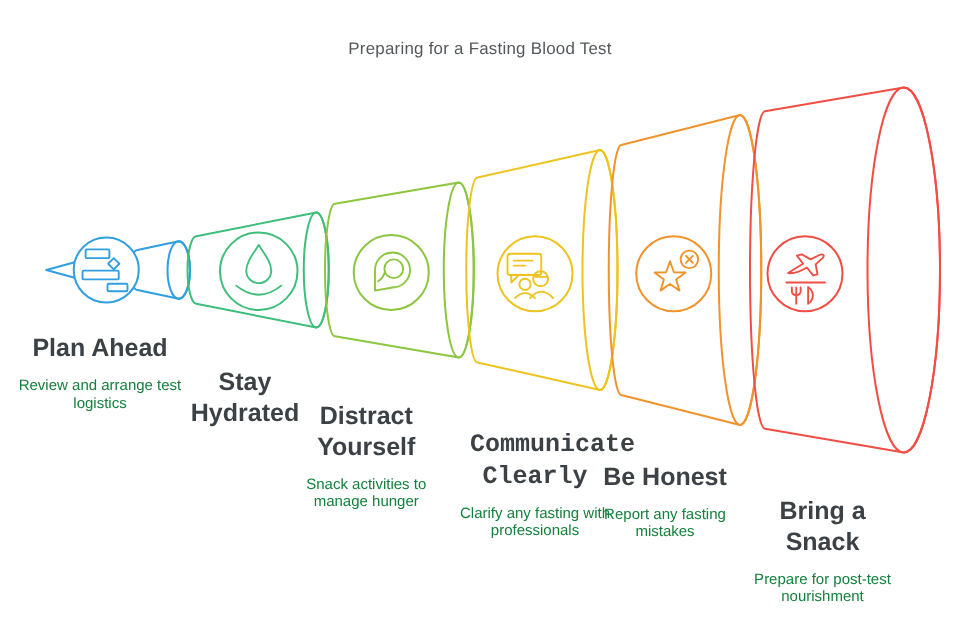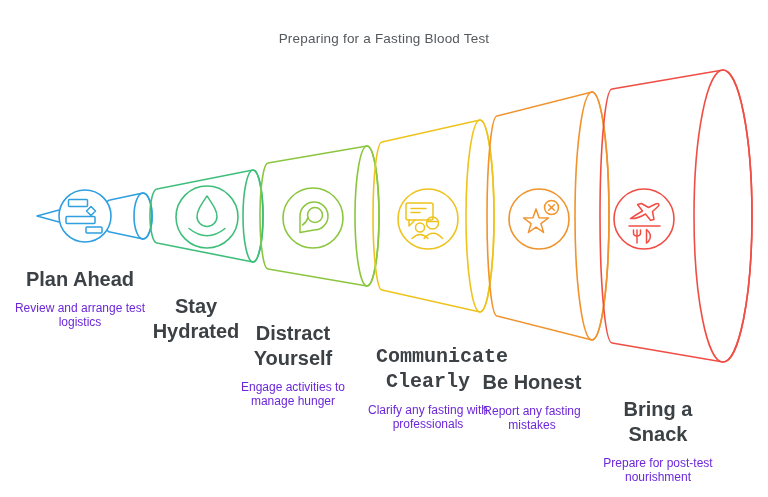--- a/index.html
+++ b/index.html
@@ -12,21 +12,21 @@
     font-size:13.5px;color:#54585c;letter-spacing:.2px;
   }
   #funnel-svg{position:absolute;left:0;top:0;}
   .stage-label{position:absolute;text-align:center;}
   .stage-label .hd{
     font-size:20px;font-weight:bold;color:#3c4146;line-height:1.25;
     margin:0 auto 9px auto;
   }
   .stage-label .hd.narrow-80{max-width:80px;}
   .stage-label .hd.narrow-100{max-width:104px;font-family:Liberation Mono, monospace;}
-  .stage-label .ds{font-size:12px;color:#6d28d9;line-height:1.18;margin:0;}
+  .stage-label .ds{font-size:12px;color:#15803d;line-height:1.18;margin:0;}
   svg .seg{fill:none;stroke-width:1.6;stroke-linejoin:round;stroke-linecap:round;}
   svg .icon{fill:none;stroke-width:1.5;stroke-linejoin:round;stroke-linecap:round;}
   svg .mask{fill:#ffffff;stroke-width:1.6;}
 </style>
 </head>
 <body>
 
 <div id="canvas">
 
   <div id="title">Preparing for a Fasting Blood Test</div>
@@ -114,21 +114,21 @@
     <div class="hd">Plan Ahead</div>
     <p class="ds">Review and arrange test logistics</p>
   </div>
 
   <div class="stage-label" style="left:130px;top:294px;width:132px;text-align:center;">
     <div class="hd">Stay Hydrated</div>
   </div>
 
   <div class="stage-label" style="left:233px;top:321px;width:120px;">
     <div class="hd narrow-80">Distract Yourself</div>
-    <p class="ds">Engage activities to manage hunger</p>
+    <p class="ds">Snack activities to manage hunger</p>
   </div>
 
   <div class="stage-label" style="left:366px;top:344px;width:124px;">
     <div class="hd narrow-100">Communicate Clearly</div>
     <p class="ds">Clarify any fasting with professionals</p>
   </div>
 
   <div class="stage-label" style="left:470px;top:370px;width:124px;">
     <div class="hd">Be Honest</div>
     <p class="ds">Report any fasting mistakes</p>

